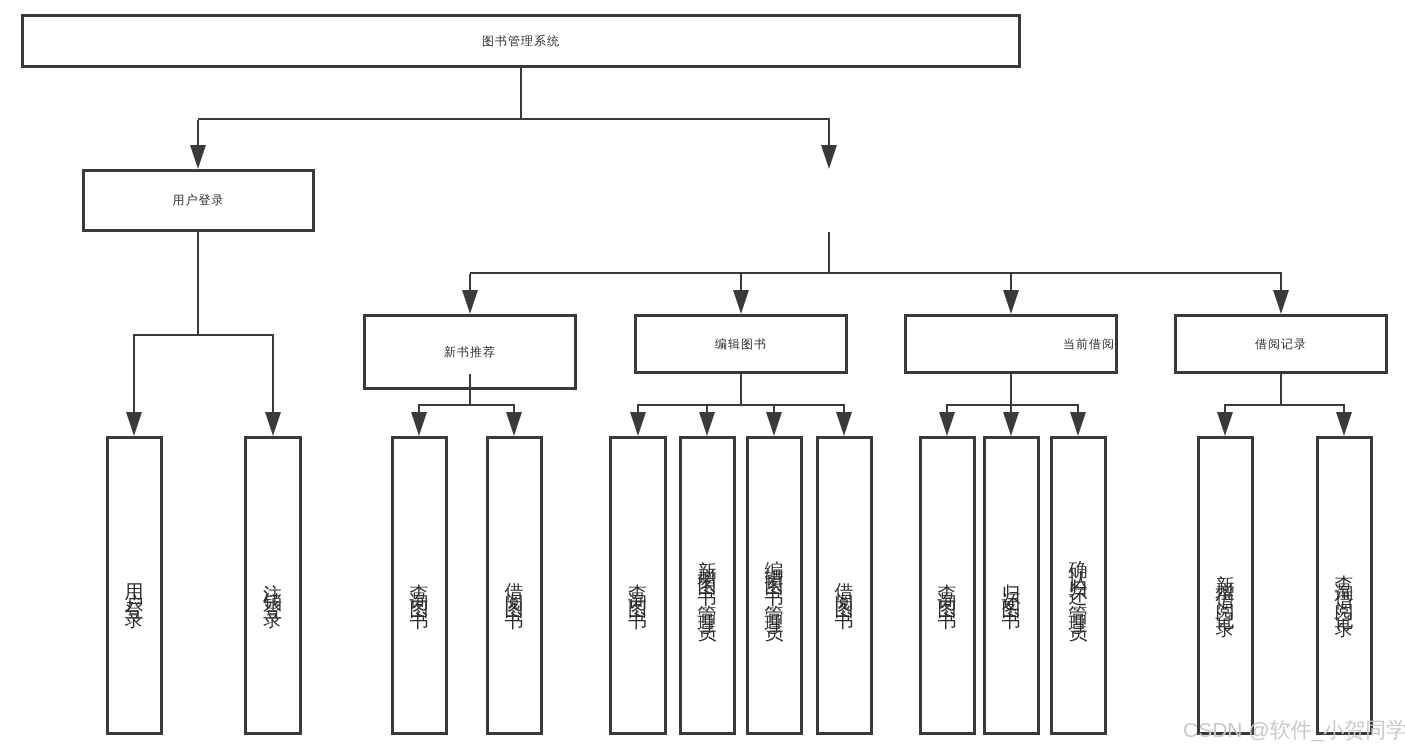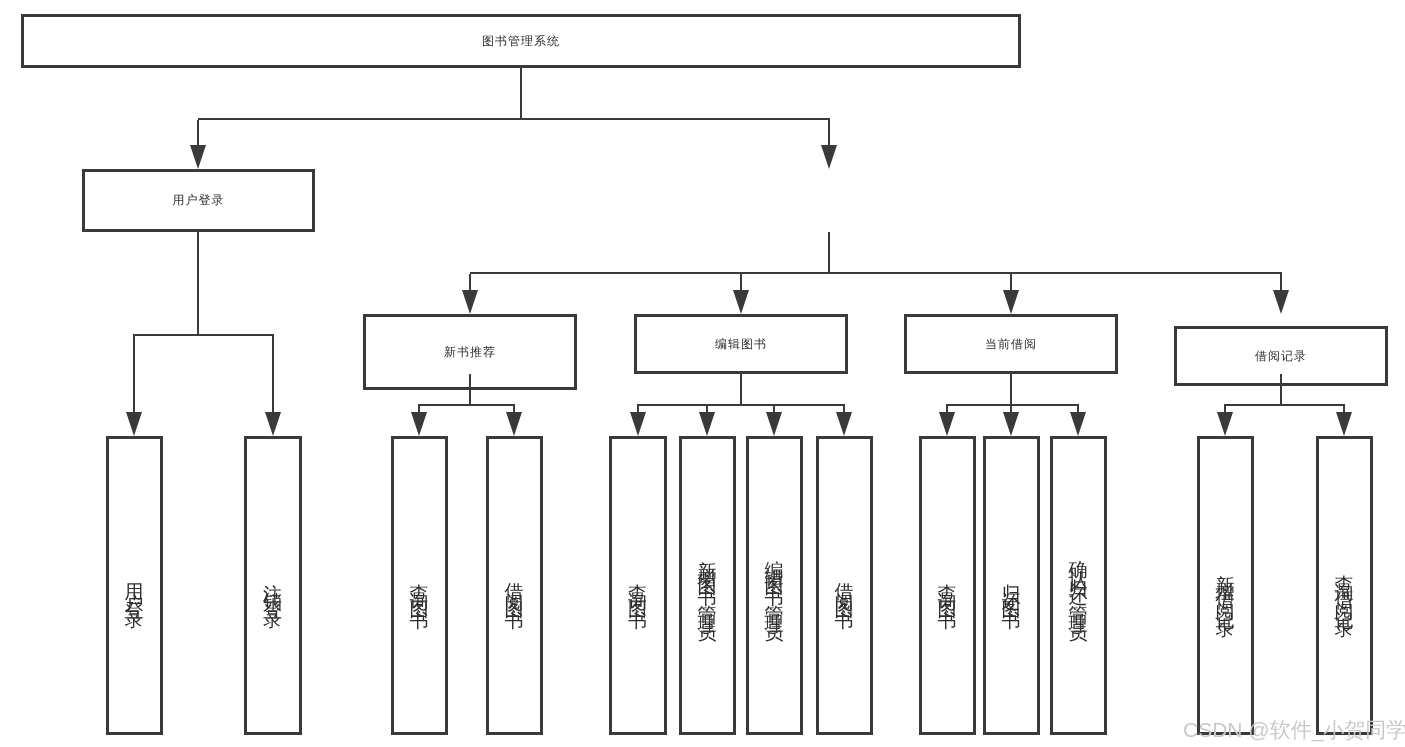--- a/index.html
+++ b/index.html
@@ -93,24 +93,24 @@
   <div class="arrow" style="left:1003px; top:290px;"></div>
   <div class="line" style="left:1280px; top:274px; width:2px; height:17px;"></div>
   <div class="arrow" style="left:1273px; top:290px;"></div>
 
   <div class="box h" style="left:363px; top:314px; width:214px; height:76px;">
     <span>新书推荐</span>
   </div>
   <div class="box h" style="left:634px; top:314px; width:214px; height:60px;">
     <span>编辑图书</span>
   </div>
-  <div class="box h" style="left:904px; top:314px; width:214px; height:60px;">
+  <div class="box h" style="left:904px; top:314px; width:214px; height:60px;justify-content:flex-end;">
     <span>当前借阅</span>
   </div>
-  <div class="box h" style="left:1174px; top:314px; width:214px; height:60px;margin-top:12px;">
+  <div class="box h" style="left:1174px; top:314px; width:214px; height:60px;">
     <span>借阅记录</span>
   </div>
 
   <div class="line" style="left:469px; top:374px; width:2px; height:32px;"></div>
   <div class="line" style="left:419px; top:404px; width:96px; height:2px;"></div>
   <div class="line" style="left:418px; top:404px; width:2px; height:10px;"></div>
   <div class="arrow" style="left:411px; top:412px;"></div>
   <div class="line" style="left:513px; top:404px; width:2px; height:10px;"></div>
   <div class="arrow" style="left:506px; top:412px;"></div>
 

